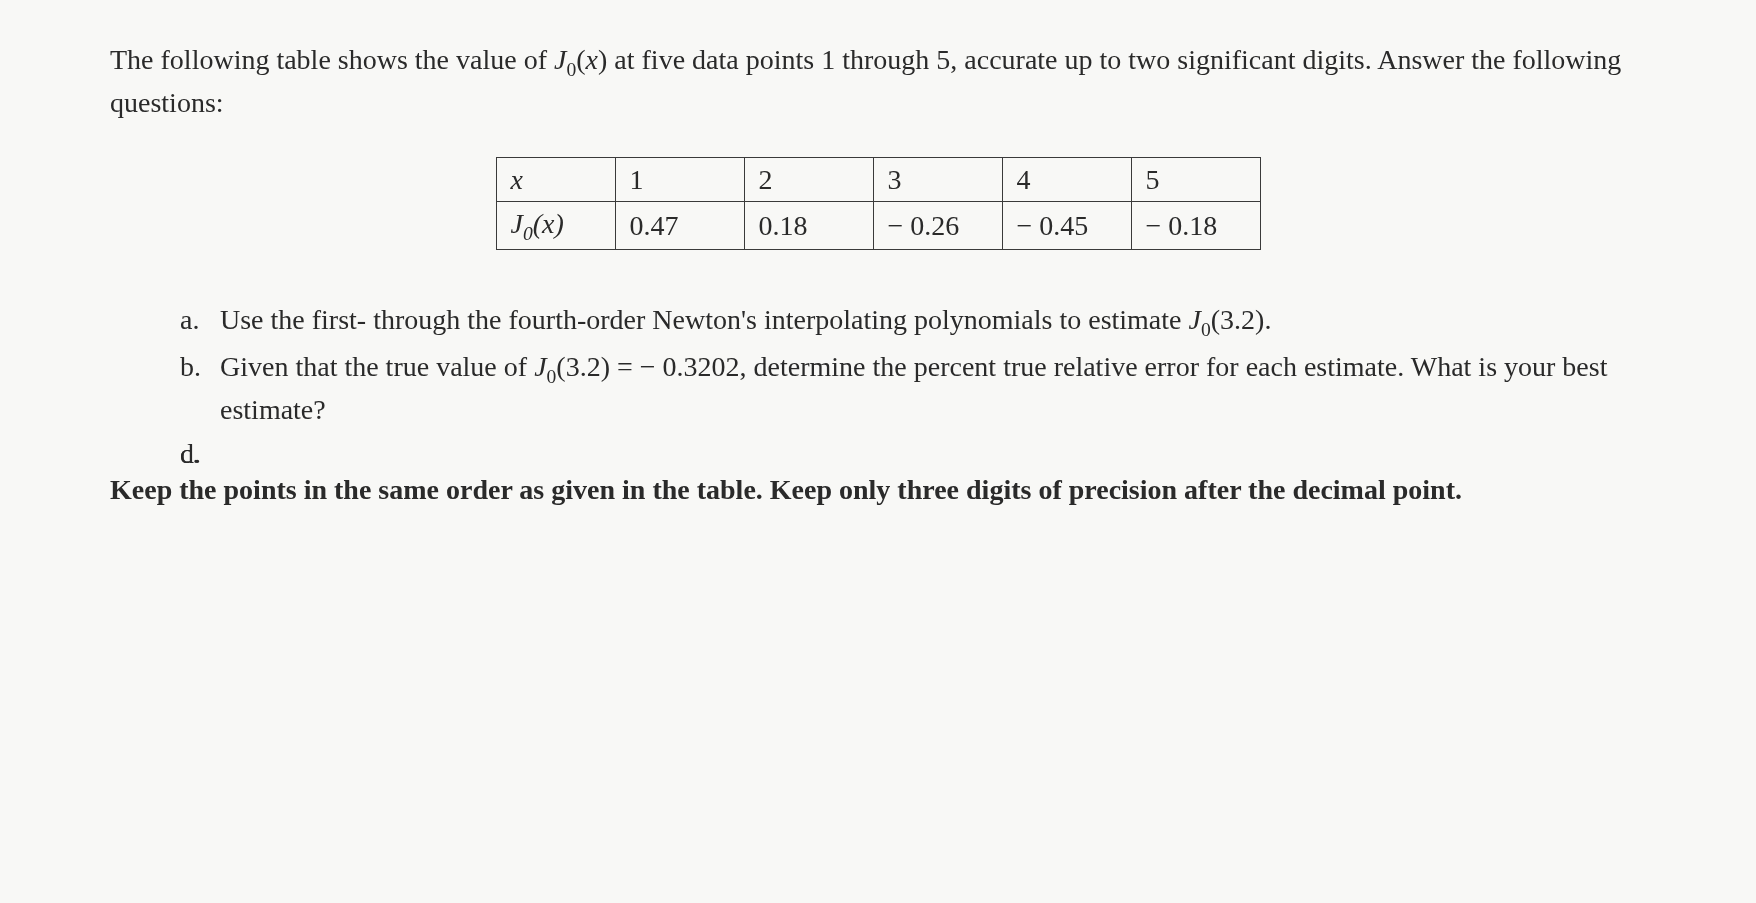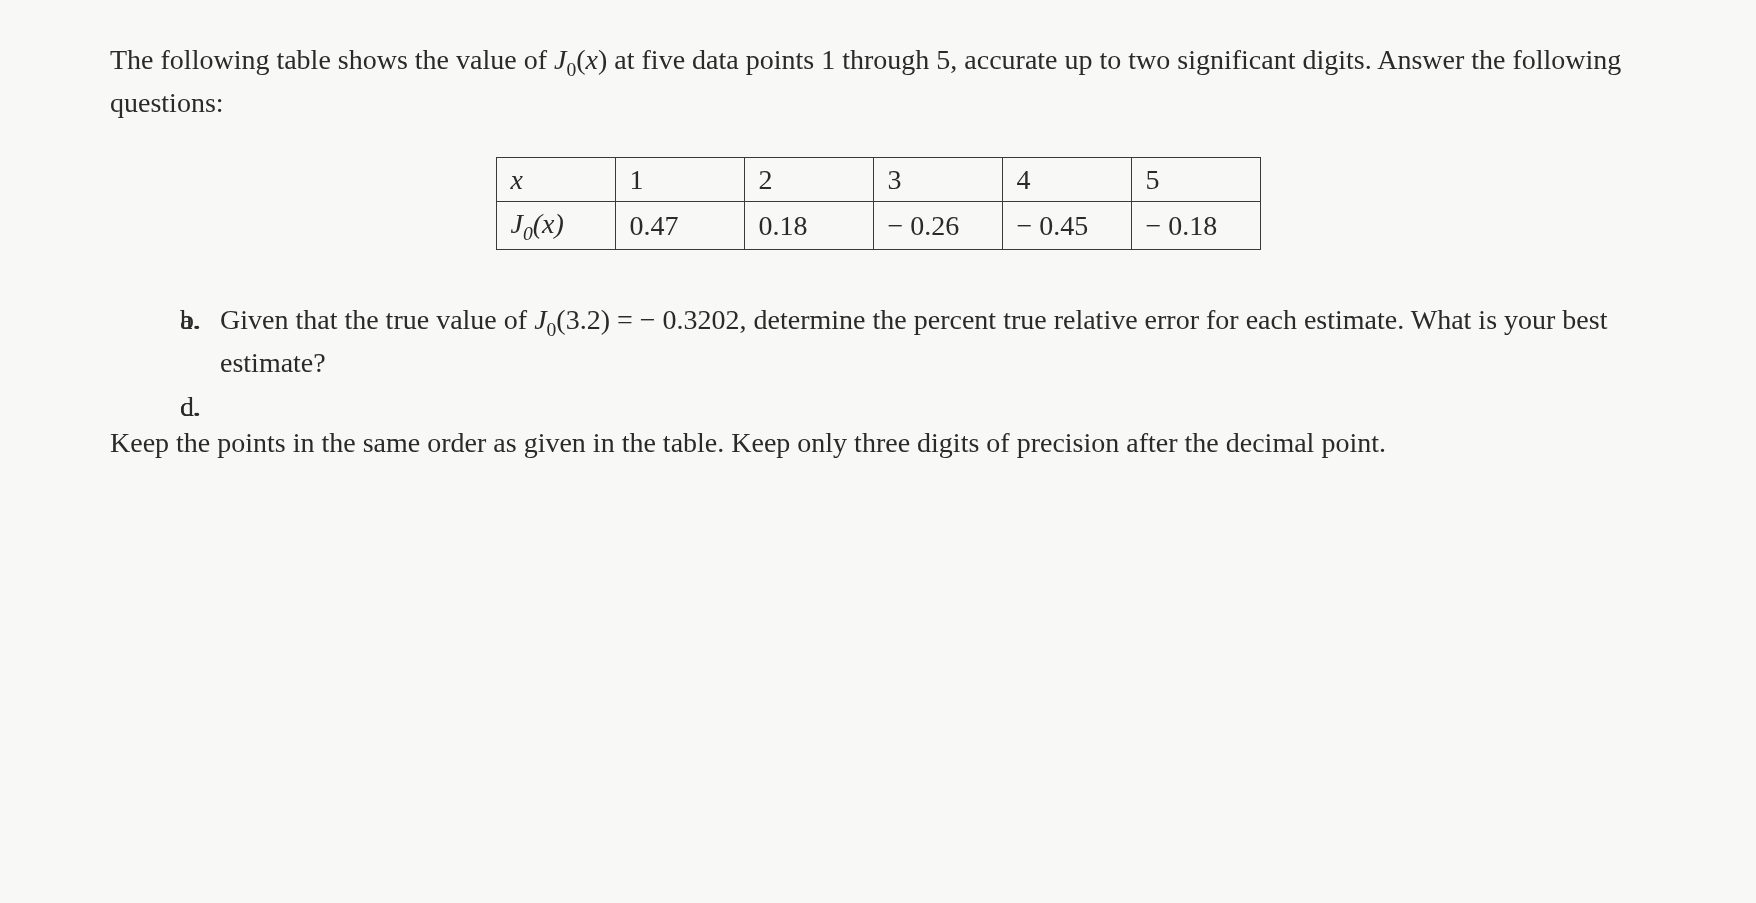--- a/index.html
+++ b/index.html
@@ -47,20 +47,21 @@
       padding-left: 40px;
       margin-bottom: 4px;
     }
     ol.questions li .marker {
       position: absolute;
       left: 0;
       top: 0;
     }
     .footer-note {
       margin-top: 20px;
+      font-weight: bold;
     }
     .j0 {
       font-style: italic;
     }
   </style>
 </head>
 <body>
 
 <div class="intro">
   The following table shows the value of <span class="j0">J</span><span class="sub">0</span>(<span class="j0">x</span>) at five data points 1 through 5, accurate up to two significant digits. Answer the following questions:
@@ -85,20 +86,21 @@
       <td>− 0.45</td>
       <td>− 0.18</td>
     </tr>
   </tbody>
     </table>
 </div>
 
 <ol class="questions">
   <li>
     <span class="marker">a.</span>
+    <span>Use the first- through the fourth-order Newton's interpolating polynomials to estimate <span class="j0">J</span><span class="sub">0</span>(3.2).</span>
   </li>
   <li>
     <span class="marker">b.</span>
     <span>Given that the true value of <span class="j0">J</span><span class="sub">0</span>(3.2) = − 0.3202, determine the percent true relative error for each estimate. What is your best estimate?</span>
   </li>
   <li>
     <span class="marker">c.</span>
   </li>
   <li>
     <span class="marker">d.</span>

